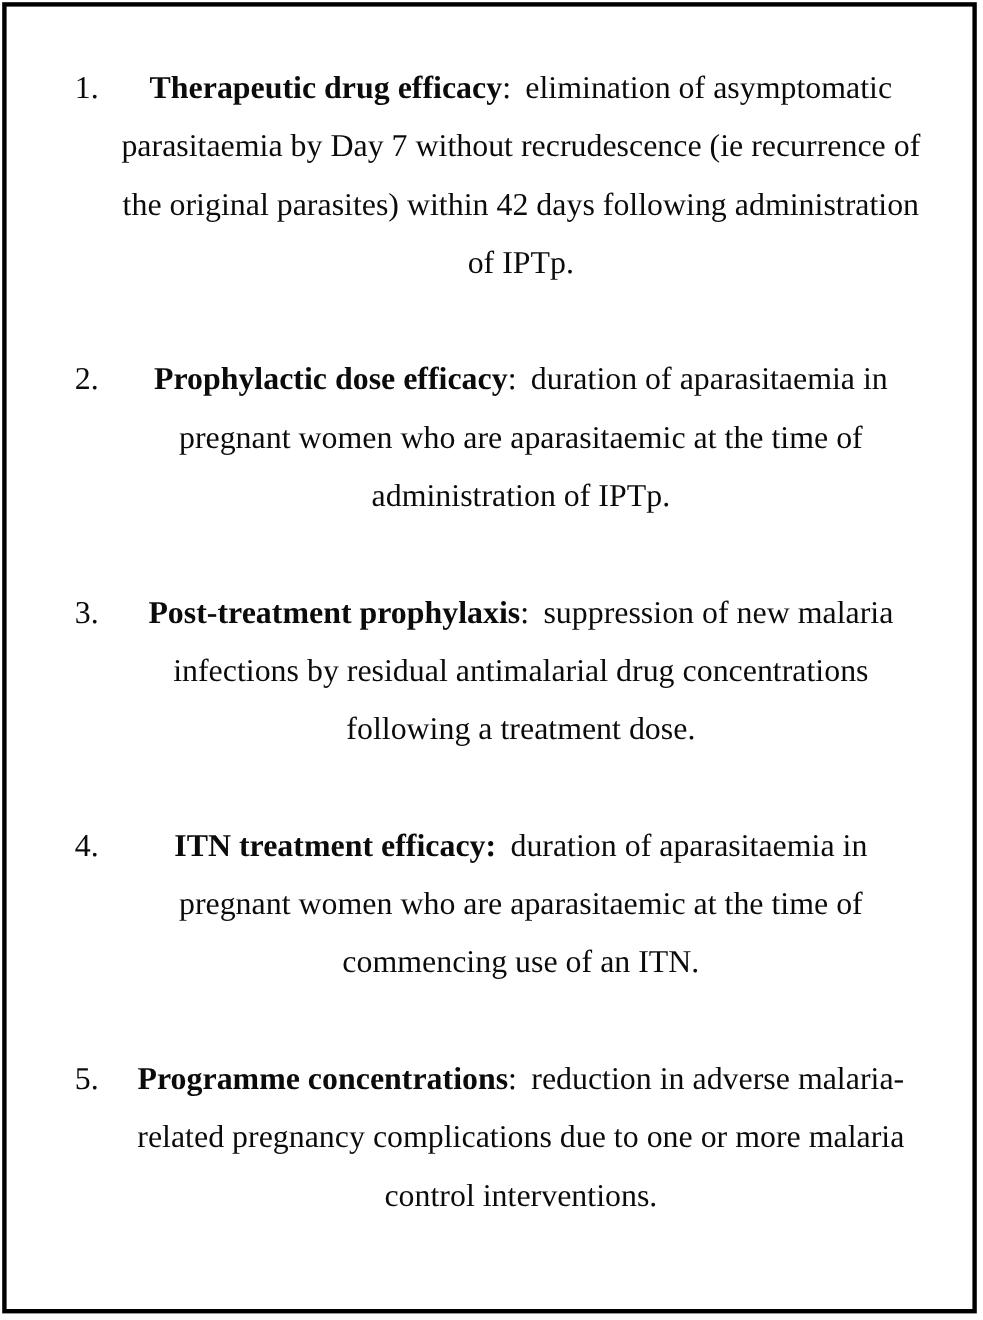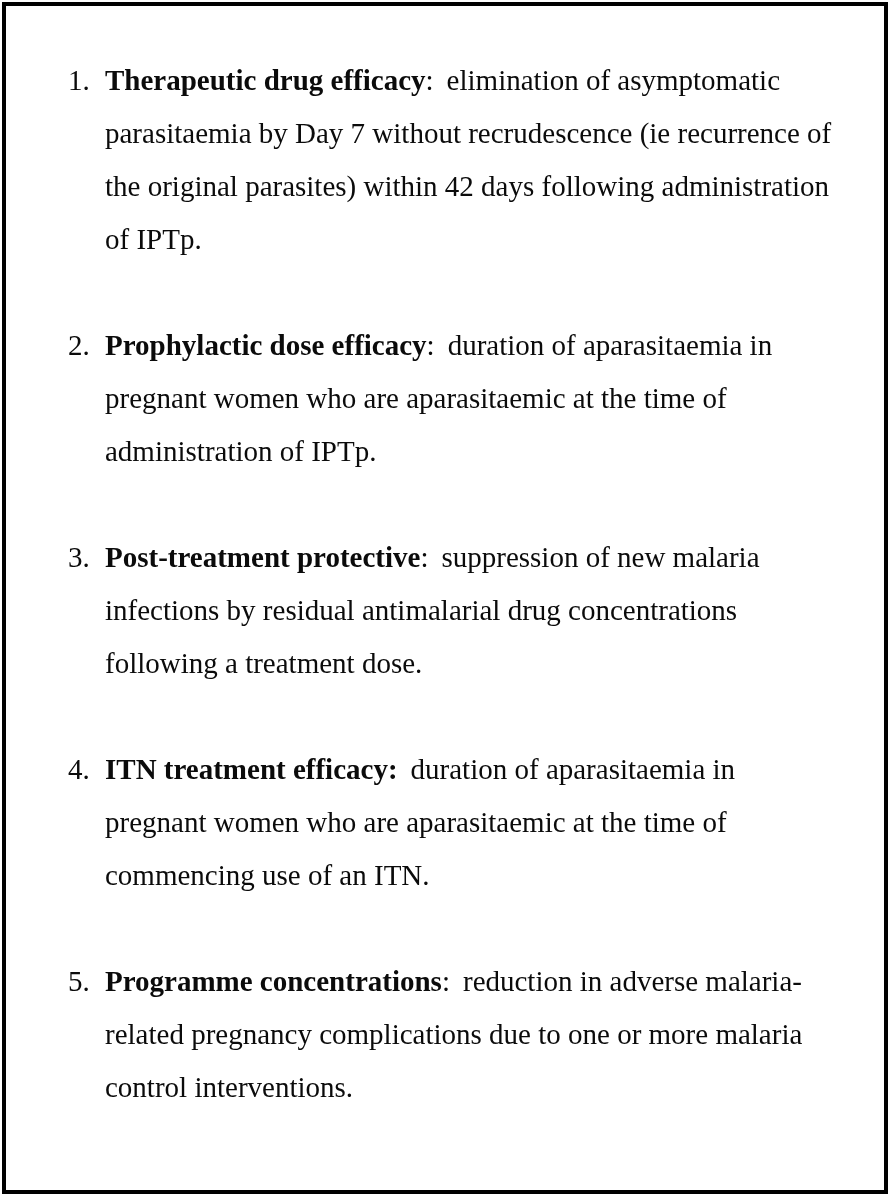--- a/index.html
+++ b/index.html
@@ -36,21 +36,21 @@
   }
   .def-item:last-child {
     margin-bottom: 0;
   }
   .item-number {
     flex: 0 0 37px;
     width: 37px;
   }
   .item-text {
     flex: 1 1 auto;
-    text-align: left;
+    text-align: center;
   }
   .item-term {
     font-weight: bold;
   }
   .item-sep {
     font-weight: normal;
   }
   .item-def {
     font-weight: normal;
     margin-left: 13px;
@@ -67,21 +67,21 @@
       <span class="item-text"><span class="item-term">Therapeutic drug efficacy</span><span class="item-sep">:</span><span class="item-def">elimination of asymptomatic parasitaemia by Day 7 without recrudescence (ie recurrence of the original parasites) within 42 days following administration of IPTp.</span></span>
     </div>
 
     <div class="def-item">
       <span class="item-number">2.</span>
       <span class="item-text"><span class="item-term">Prophylactic dose efficacy</span><span class="item-sep">:</span><span class="item-def">duration of aparasitaemia in pregnant women who are aparasitaemic at the time of administration of IPTp.</span></span>
     </div>
 
     <div class="def-item">
       <span class="item-number">3.</span>
-      <span class="item-text"><span class="item-term">Post-treatment protective</span><span class="item-sep">:</span><span class="item-def">suppression of new malaria infections by residual antimalarial drug concentrations following a treatment dose.</span></span>
+      <span class="item-text"><span class="item-term">Post-treatment prophylaxis</span><span class="item-sep">:</span><span class="item-def">suppression of new malaria infections by residual antimalarial drug concentrations following a treatment dose.</span></span>
     </div>
 
     <div class="def-item">
       <span class="item-number">4.</span>
       <span class="item-text"><span class="item-term">ITN treatment efficacy:</span><span class="item-sep"></span><span class="item-def">duration of aparasitaemia in pregnant women who are aparasitaemic at the time of commencing use of an ITN.</span></span>
     </div>
 
     <div class="def-item">
       <span class="item-number">5.</span>
       <span class="item-text"><span class="item-term">Programme concentrations</span><span class="item-sep">:</span><span class="item-def">reduction in adverse malaria-related pregnancy complications due to one or more malaria control interventions.</span></span>

